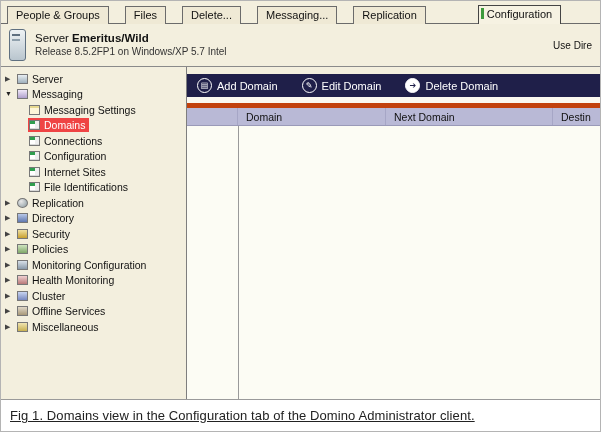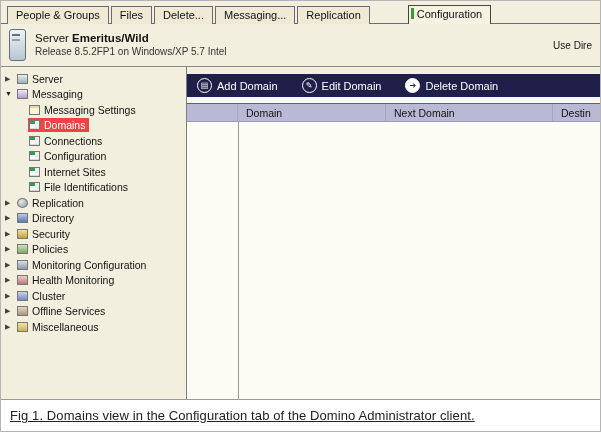--- a/index.html
+++ b/index.html
@@ -7,21 +7,21 @@
     width:601px; height:432px; box-sizing:border-box;
     border:1px solid #b4b4b4; background:#ffffff;
     font-family:"Liberation Sans", sans-serif;
     display:flex; flex-direction:column; overflow:hidden;
     -webkit-user-select:none; user-select:none;
   }
   
   .app { flex:0 0 398px; background:#f3efde; display:flex; flex-direction:column; overflow:hidden; border-bottom:1px solid #9a9a9a; }
 
   
-  .tabbar { height:23px; box-sizing:border-box; padding:4px 0 0 6px; display:flex; align-items:flex-end; gap:2px; border-bottom:1px solid #6b6b6b; background:#f3efde; }
+  .tabbar { height:23px; box-sizing:border-box; padding:4px 0 0 6px; display:flex; align-items:flex-end; gap:16px; border-bottom:1px solid #6b6b6b; background:#f3efde; }
   .tab { font-size:11px; color:#111; background:#efe9d5; border:1px solid #6b6b6b; border-bottom:none; padding:2px 8px 3px 8px; white-space:nowrap; position:relative; top:1px; line-height:12px; }
   .tab.active { background:#f6f2e2; padding-bottom:4px; top:1px; border-color:#444;margin-left:36px; }
   .tab.active::before { content:""; position:absolute; left:2px; top:2px; width:3px; height:11px; background:#3c9a3c; }
 
   
   .server-header { height:42px; flex:none; display:flex; align-items:center; padding:0 8px; background:#f3efde; border-bottom:1px solid #8a8a8a; }
   .server-art { width:15px; height:30px; margin-right:9px; border:1px solid #5f7080; border-radius:3px; background:linear-gradient(180deg,#eef2f4,#b9c5ce); position:relative; flex:none; }
   .server-art::before { content:""; position:absolute; left:2px; top:4px; width:8px; height:2px; background:#5f7080; }
   .server-art::after  { content:""; position:absolute; left:2px; top:9px; width:8px; height:2px; background:#8fa0ac; }
   .srv-lines { line-height:13px; }
@@ -62,21 +62,21 @@
   .ic-misc { background:linear-gradient(#f0e4b0,#c8b050); }
 
   
   .main { flex:1; min-width:0; display:flex; flex-direction:column; background:#f3efde; overflow:hidden; }
   .actionbar { margin-top:7px; height:23px; flex:none; background:#1f1f49; color:#fff; display:flex; align-items:center; padding-left:10px; gap:24px; }
   .action-btn { display:flex; align-items:center; gap:5px; font-size:11px; white-space:nowrap; cursor:default; }
   .action-icon { width:15px; height:15px; box-sizing:border-box; border:1px solid #fff; border-radius:50%; display:flex; align-items:center; justify-content:center; font-size:8px; line-height:1; color:#fff; flex:none; }
   .action-icon.filled { background:#ffffff; color:#1f1f49; }
 
   .grid-gap { height:6px; background:#faf8ef; flex:none; }
-  .table-head { height:17px; flex:none; display:flex; align-items:center; background:#b9b9d6; border-top:1px solid #c2410c; border-bottom:1px solid #9a9ab8; font-size:10.5px; color:#111; }
+  .table-head { height:17px; flex:none; display:flex; align-items:center; background:#b9b9d6; border-top:5px solid #c2410c; border-bottom:1px solid #9a9ab8; font-size:10.5px; color:#111; }
   .th { box-sizing:border-box; height:100%; display:flex; align-items:center; padding-left:8px; border-right:1px solid #a6a6c6; overflow:hidden; white-space:nowrap; }
   .col-marker { width:51px; flex:none; padding-left:0; }
   .col-domain { width:148px; flex:none; }
   .col-next { width:167px; flex:none; }
   .col-dest { flex:1; border-right:none; }
 
   .list-body { flex:1; background:#fcfcf4; position:relative; overflow:hidden; }
   .vline { position:absolute; left:51px; top:0; bottom:0; width:1px; background:#9a9a9a; }
 
   

